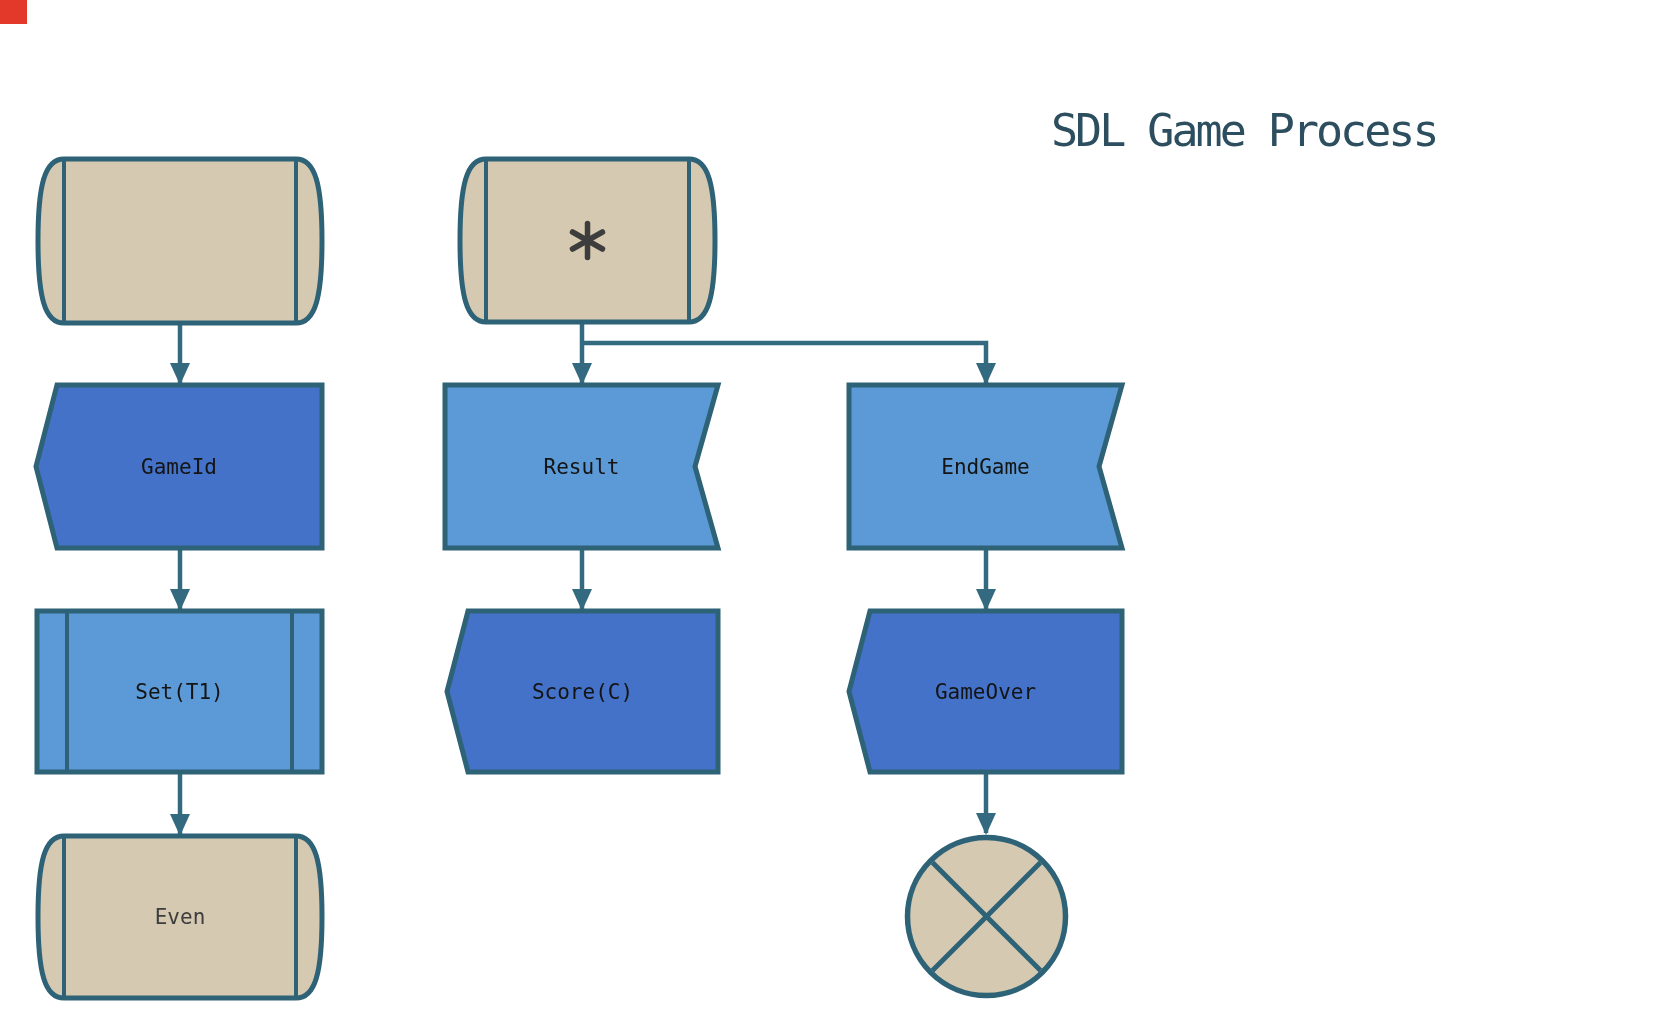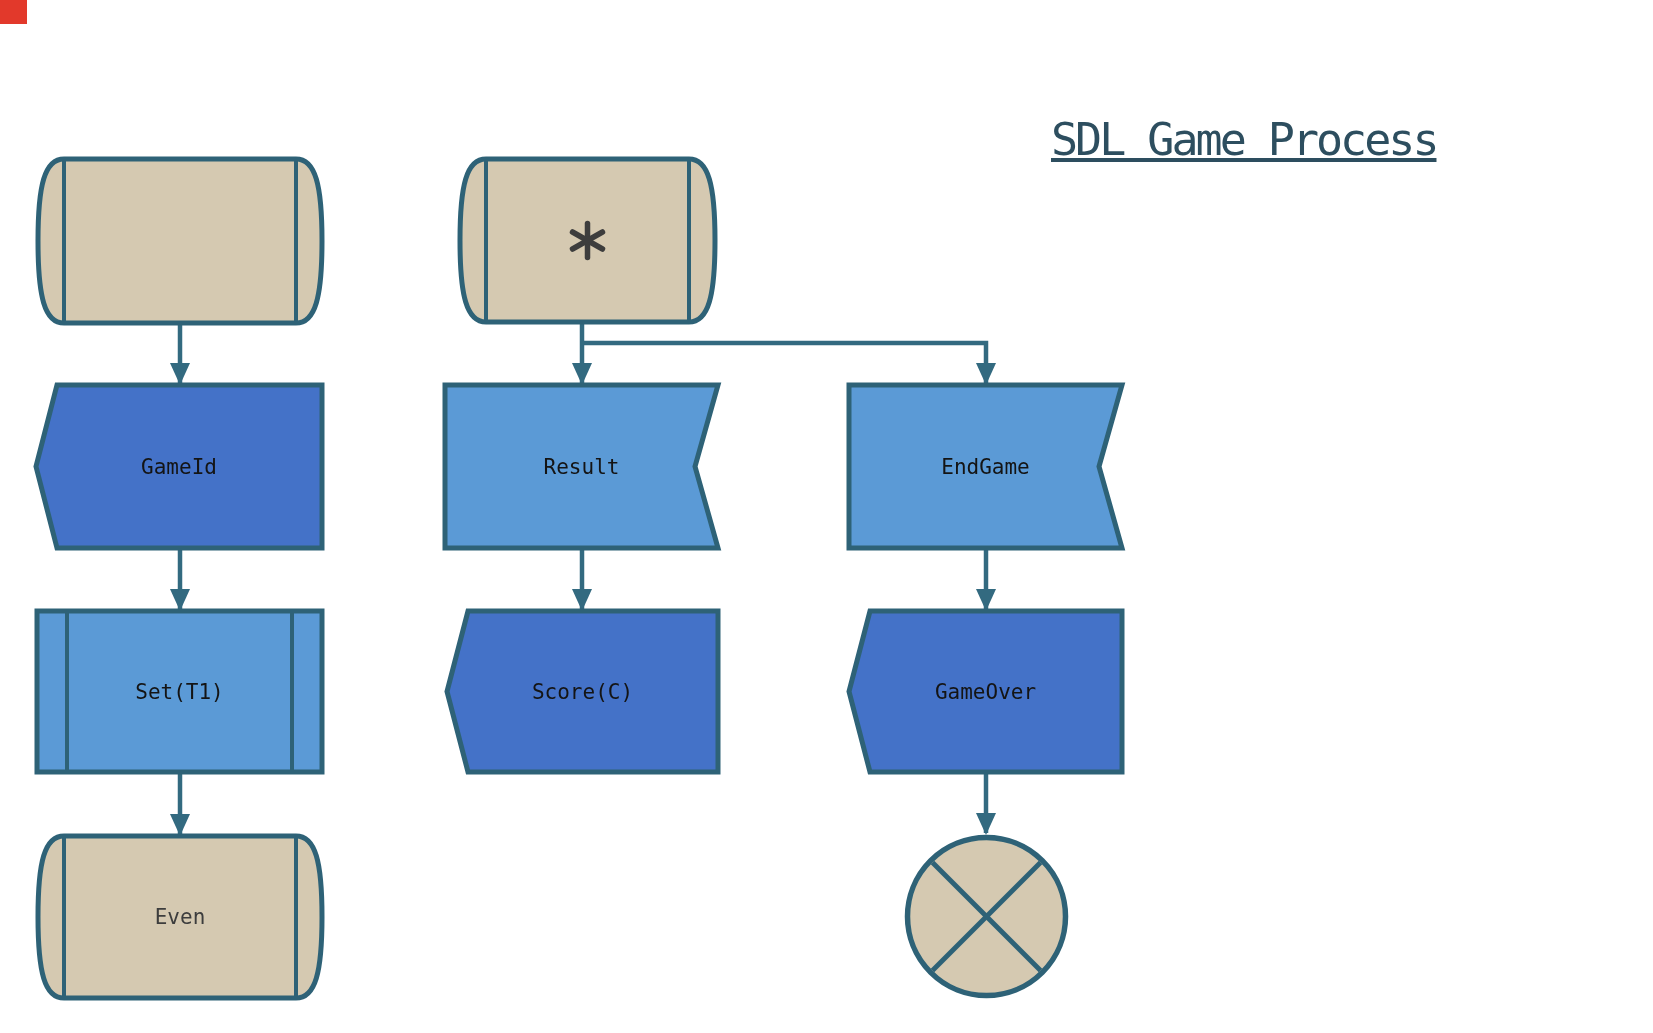--- a/index.html
+++ b/index.html
@@ -6,28 +6,27 @@
   .canvas{
     position:relative;
     width:1653px;height:1033px;
     background:#ffffff;
     overflow:hidden;
     font-family:"DejaVu Sans Mono", monospace;
   }
   .canvas svg{position:absolute;left:0;top:0;}
   .title{
     position:absolute;
-    left:1051px;top:113px;
+    left:1051px;top:104px;
     font-size:45px;
     letter-spacing:-3px;
     font-weight:normal;
     white-space:nowrap;
     z-index:2;
     font-family:"DejaVu Sans Mono", monospace;
-    text-decoration:underline;
   }
 </style>
 </head>
 <body>
 
 <div class="canvas" style="background: rgb(255, 255, 255);">
   <div class="title" style="color: rgb(45, 78, 95);">SDL Game Process</div>
   <svg id="diagram-svg" width="1653" height="1033" viewBox="0 0 1653 1033">
       <defs>
         <marker id="arrow" markerUnits="userSpaceOnUse" markerWidth="22" markerHeight="20" refX="20" refY="10" orient="auto">

